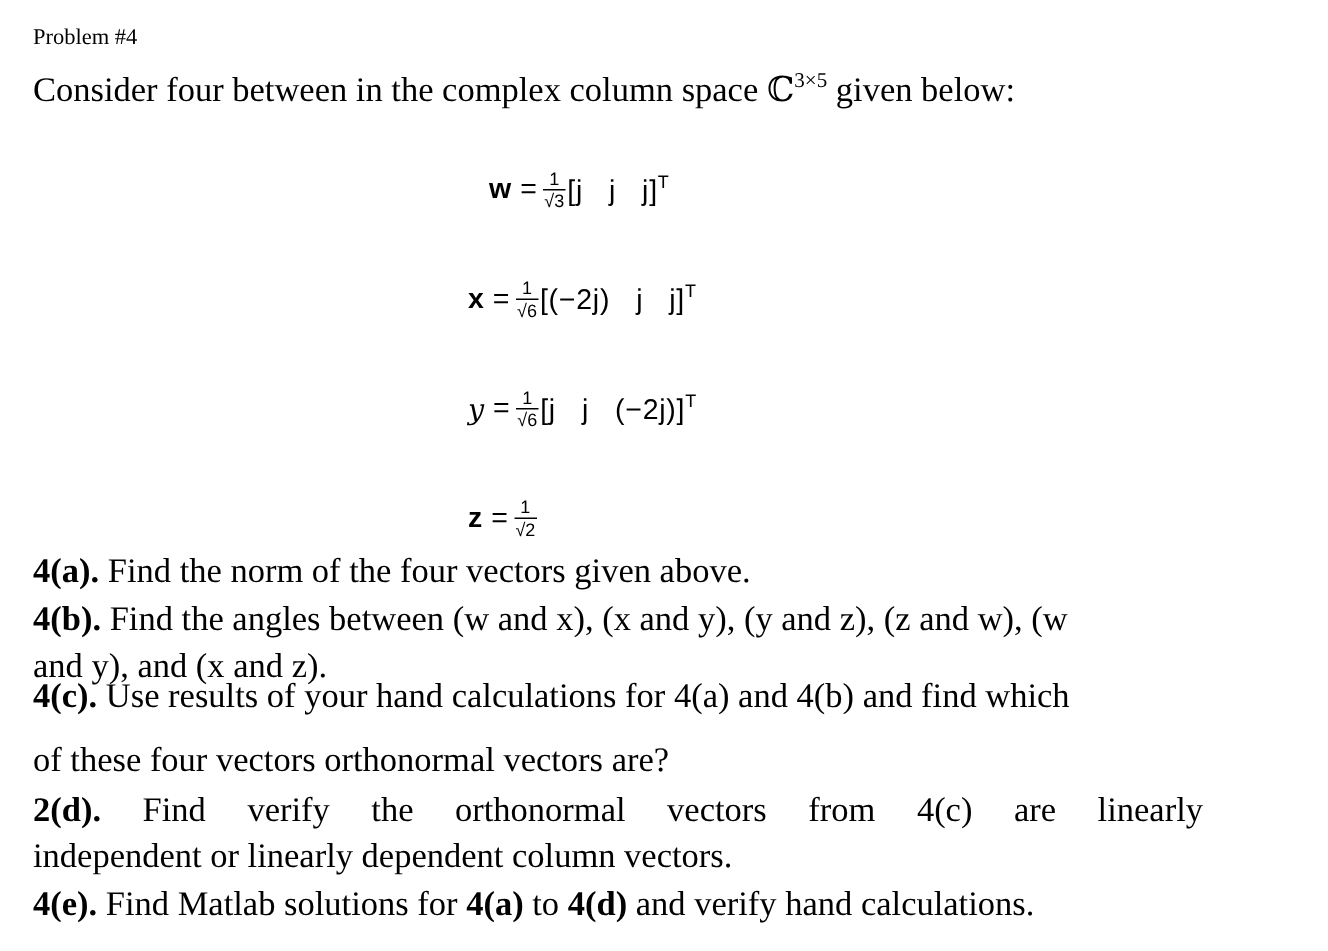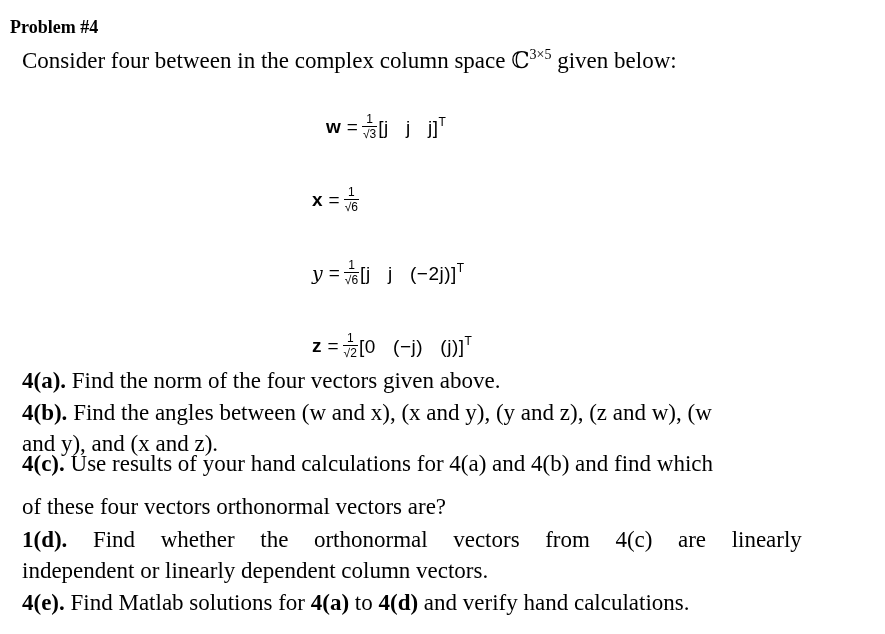--- a/index.html
+++ b/index.html
@@ -2,21 +2,21 @@
 <html><head>
 <meta charset="utf-8">
 <style>
   html, body { margin: 0; padding: 0; background: #ffffff; }
   body {
     width: 885px; height: 634px; position: relative; overflow: hidden;
     font-family: "Liberation Serif", "DejaVu Serif", serif;
     color: #000;
   }
   .abs { position: absolute; white-space: nowrap; }
-  .title { left: 10px; top: 17px; font-size: 18px; font-weight: bold; }
+  .title { left: 22px; top: 17px; font-size: 15px; font-weight: normal; }
   .intro { left: 22px; top: 47px; font-size: 23px; }
   .intro sup { font-size: 14px; vertical-align: 9px; }
   .eq {
     font-family: "Liberation Sans", "DejaVu Sans", sans-serif;
     font-size: 19px; display: flex; align-items: center;
   }
   .eq .lhs { margin-right: 6px; }
   .eq .var-bold { font-weight: bold; }
   .eq .var-italic { font-style: italic; font-family: "DejaVu Serif", serif; }
   .frac {
@@ -50,63 +50,63 @@
   <span class="vec"><span style="white-space:pre">[j   j   j]</span><sup>T</sup></span>
 </div>
 
 <div class="abs eq" style="left:312px; top:186px;">
   <span class="lhs var-bold">x</span>
   <span>=</span>
   <span class="frac">
     <span class="num">1</span>
     <span class="den">√6</span>
   </span>
+  <span class="vec"><span style="white-space:pre">[(−2j)   j   j]</span><sup>T</sup></span>
 </div>
 
 <div class="abs eq" style="left:312px; top:259px;">
   <span class="lhs var-italic">y</span>
   <span>=</span>
   <span class="frac">
     <span class="num">1</span>
     <span class="den">√6</span>
   </span>
   <span class="vec"><span style="white-space:pre">[j   j   (−2j)]</span><sup>T</sup></span>
 </div>
 
 <div class="abs eq" style="left:312px; top:332px;">
   <span class="lhs var-bold">z</span>
   <span>=</span>
   <span class="frac">
     <span class="num">1</span>
     <span class="den">√2</span>
   </span>
-  <span class="vec"><span style="white-space:pre">[0   (−j)   (j)]</span><sup>T</sup></span>
 </div>
 
 <div class="abs q" style="top:368px;">
   <span class="lbl">4(a).</span>
   <span>Find the norm of the four vectors given above.</span>
 </div>
 
 <div class="abs q" style="top:400px;">
   <span class="lbl">4(b).</span>
   <span>Find the angles between (w and x), (x and y), (y and z), (z and w), (w</span>
 </div>
 <div class="abs q" style="top:431px;">and y), and (x and z).</div>
 
 <div class="abs q" style="top:451px;">
   <span class="lbl">4(c).</span>
   <span>Use results of your hand calculations for 4(a) and 4(b) and find which</span>
 </div>
 <div class="abs q" style="top:494px;">of these four vectors orthonormal vectors are?</div>
 
 <div class="abs q justify" style="top:527px;">
-  <span class="lbl">1(d).</span>
+  <span class="lbl">2(d).</span>
   <span>Find</span>
-  <span>whether</span>
+  <span>verify</span>
   <span>the</span>
   <span>orthonormal</span>
   <span>vectors</span>
   <span>from</span>
   <span>4(c)</span>
   <span>are</span>
   <span>linearly</span>
 </div>
 <div class="abs q" style="top:558px;">independent or linearly dependent column vectors.</div>
 

